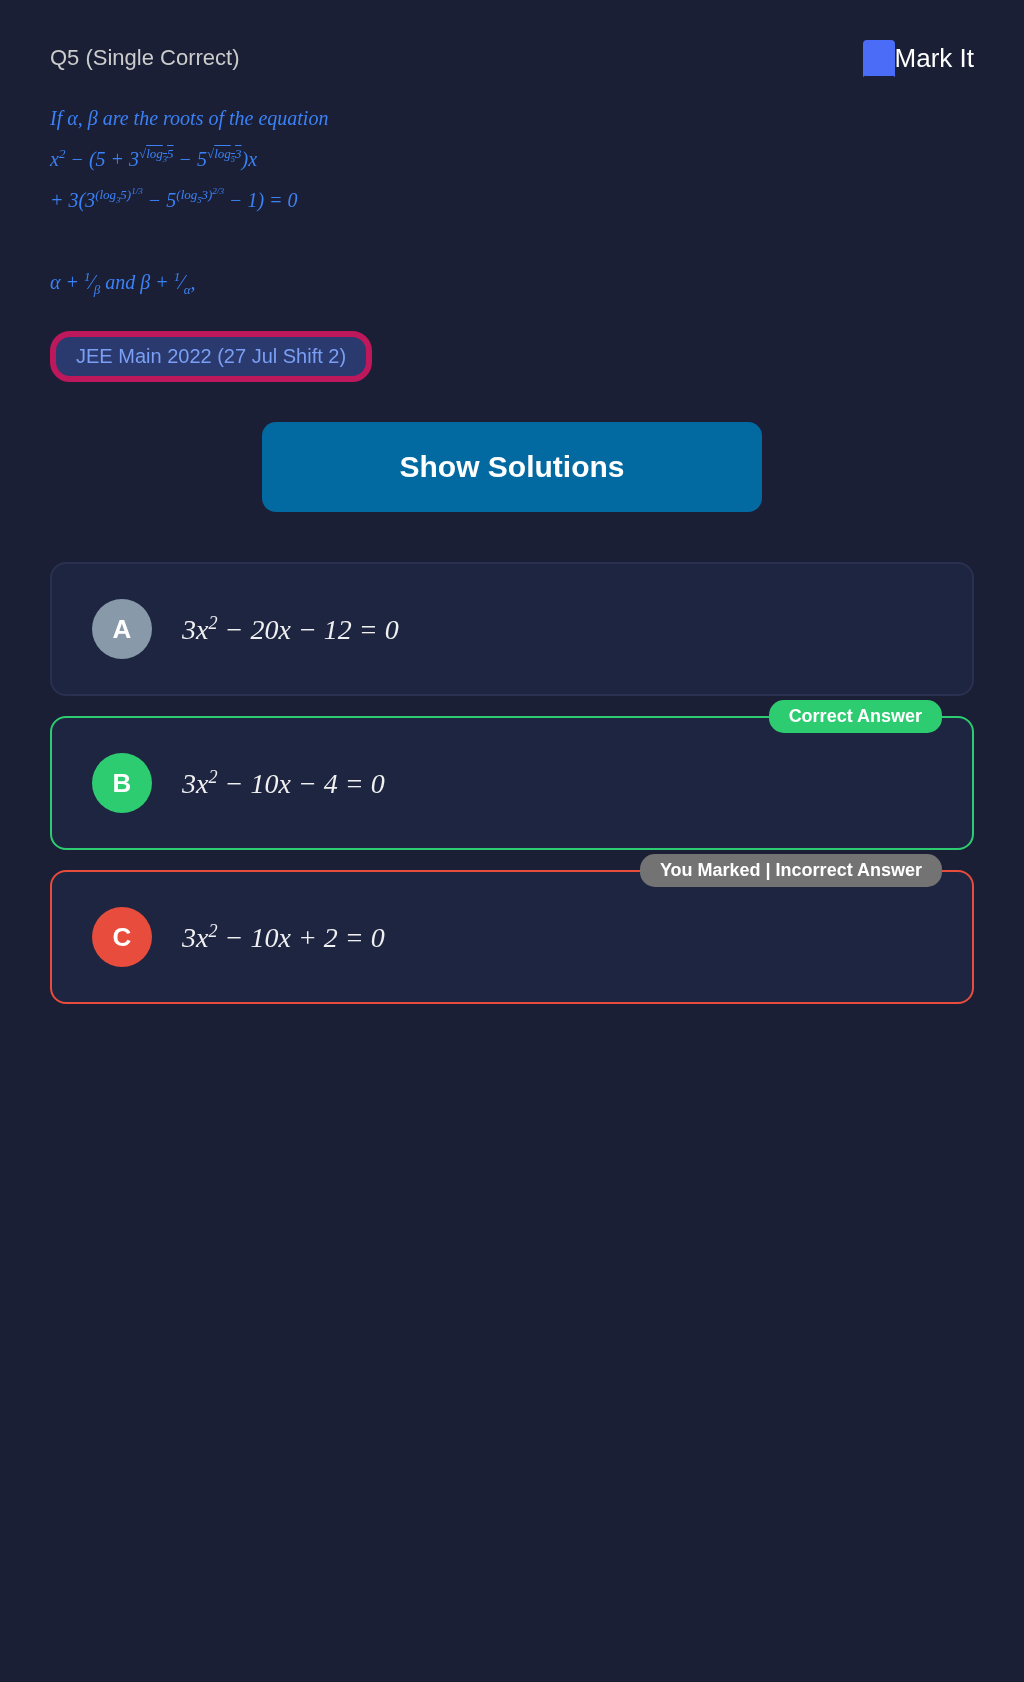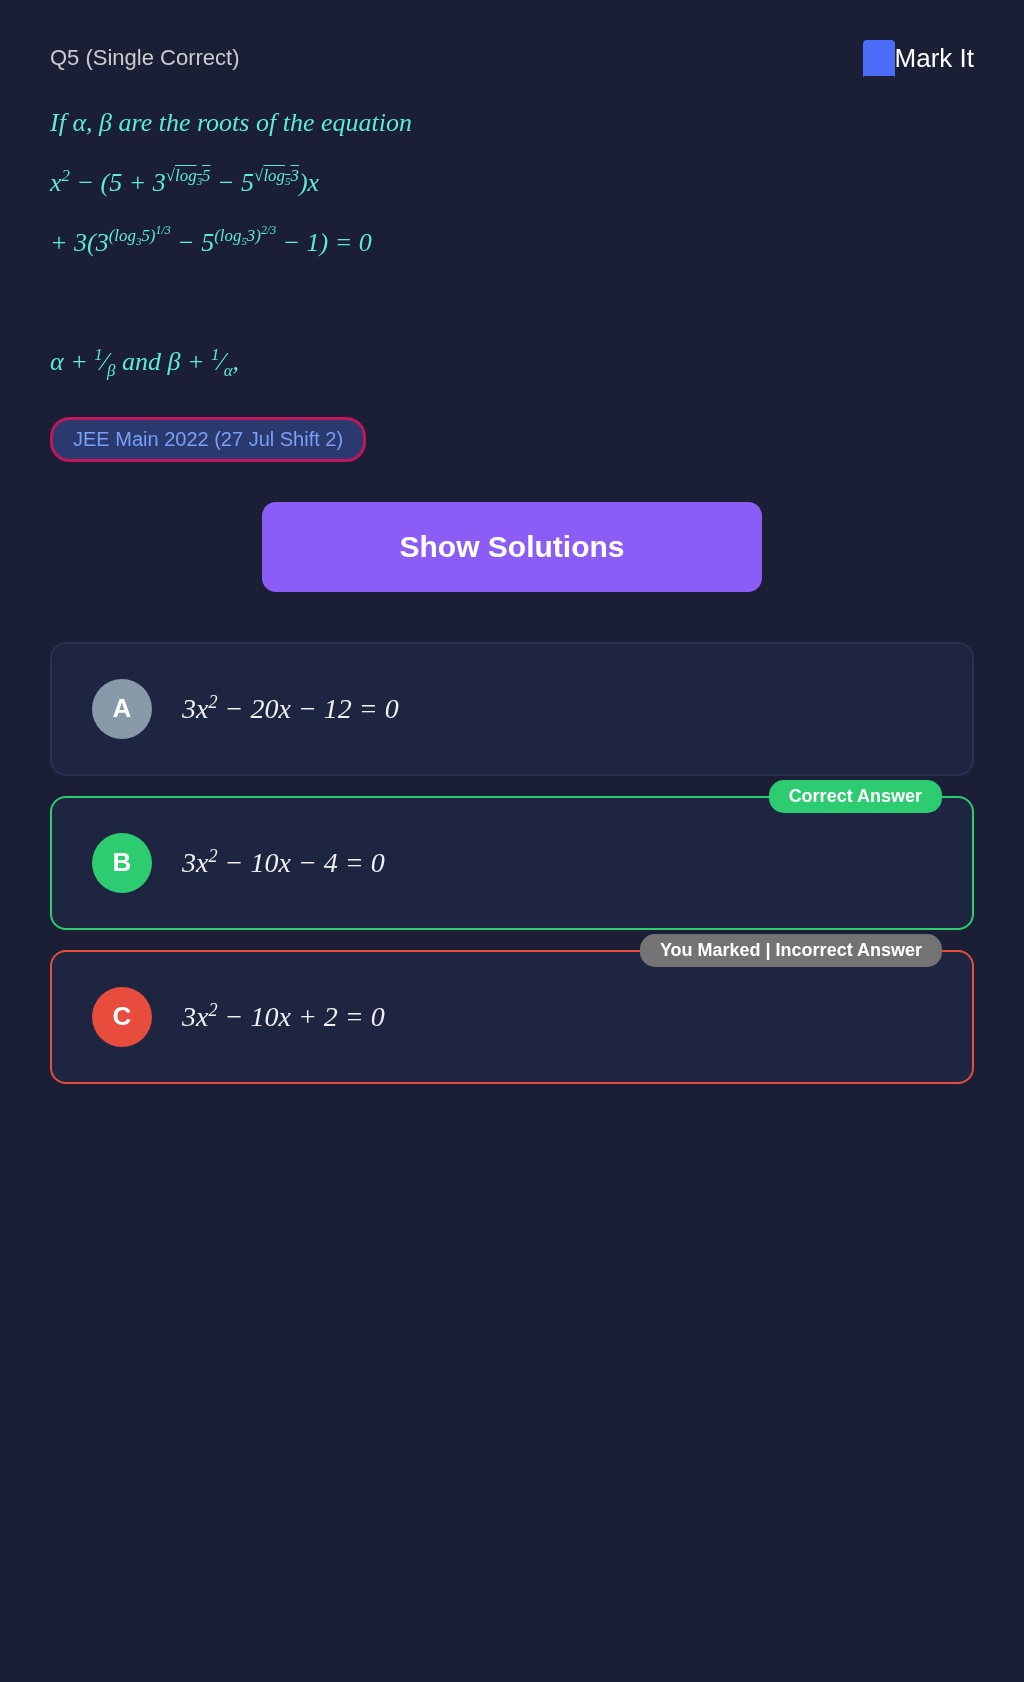--- a/index.html
+++ b/index.html
@@ -56,47 +56,47 @@
       bottom: -1px;
       left: 0;
       right: 0;
       height: 0;
       border-left: 16px solid #4a6cf7;
       border-right: 16px solid #4a6cf7;
       border-bottom: 10px solid transparent;
     }
 
     .question-body {
-      font-size: 26px;
+      font-size: 20px;
       line-height: 1.8;
       margin-bottom: 30px;
-      color: #5eead4;
+      color: #3b82f6;
     }
 
     .question-body .math-line {
       display: block;
-      margin: 13px 0;
+      margin: 5px 0;
     }
 
     .tag-badge {
       display: inline-block;
       background: #2a3a6e;
-      border: 3px solid #be185d;
+      border: 6px solid #be185d;
       color: #7a9ff5;
       border-radius: 20px;
       padding: 8px 20px;
       font-size: 20px;
       font-family: Arial, sans-serif;
       margin-bottom: 40px;
     }
 
     .show-solutions-btn {
       display: block;
       margin: 0 auto 50px auto;
-      background: #8b5cf6;
+      background: #0369a1;
       color: #ffffff;
       border: none;
       border-radius: 14px;
       padding: 28px 60px;
       font-size: 30px;
       font-weight: bold;
       cursor: pointer;
       width: 500px;
       text-align: center;
     }

